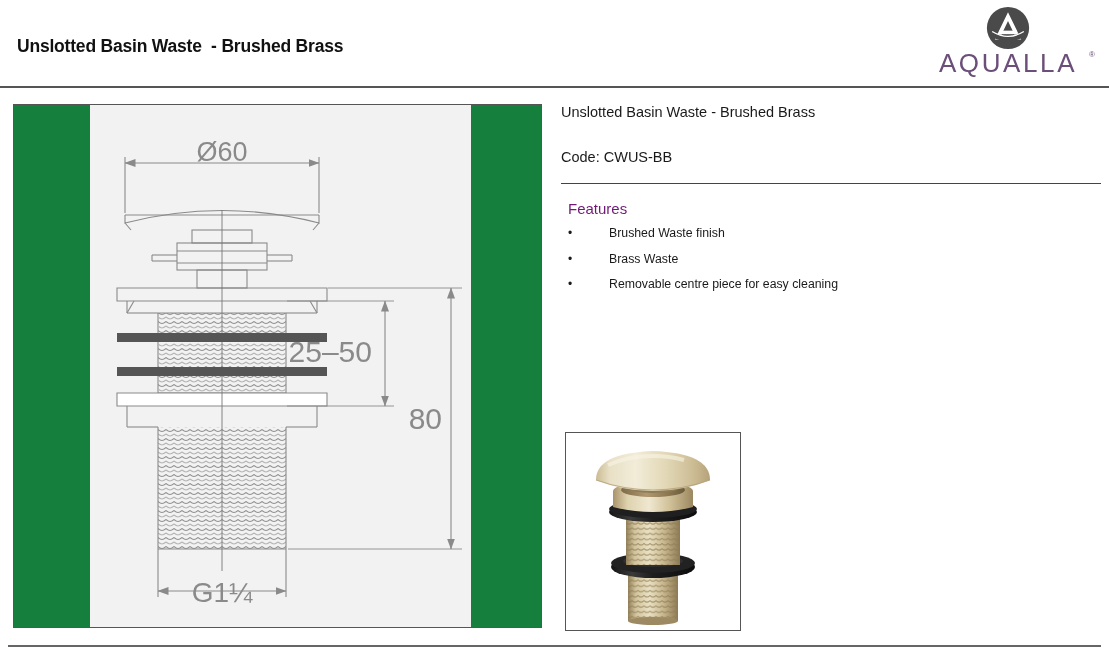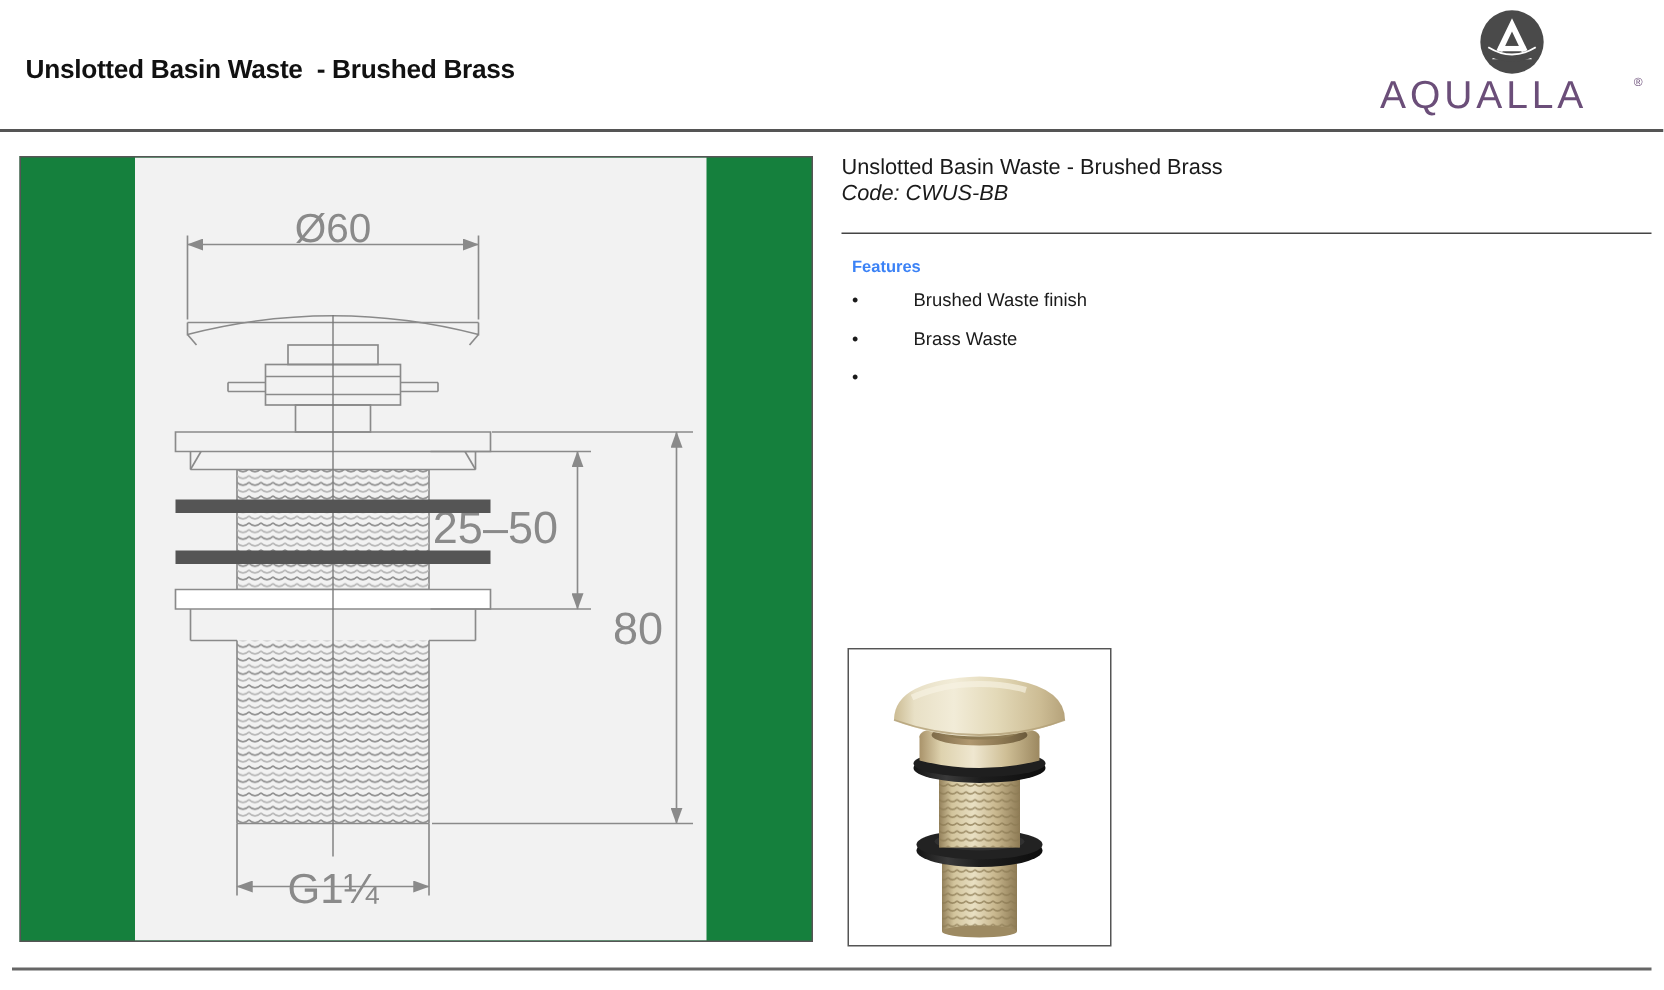--- a/index.html
+++ b/index.html
@@ -47,20 +47,21 @@
     left: 66px;
     top: 0px;
     width: 44px;
     height: 44px;
   }
   #brand-wordmark {
     position: absolute;
     left: 0px;
     top: 42px;
     width: 176px;
+    text-align: center;
     font-size: 26px;
     letter-spacing: 2.6px;
     color: #6b4e79;
     font-family: "Liberation Sans", sans-serif;
     white-space: nowrap;
   }
   #brand-tm {
     position: absolute;
     right: 1px;
     top: 44px;
@@ -110,38 +111,37 @@
     left: 561px;
     top: 104px;
     width: 540px;
   }
   #product-name {
     font-size: 14.5px;
     color: #1a1a1a;
     line-height: 1.2;
   }
   #product-code {
-    margin-top: 0;
+    margin-top: 28px;
     font-size: 14.5px;
     color: #1a1a1a;
     line-height: 1.2;
-    font-style: italic;
   }
   #info-divider {
     margin-top: 16px;
     width: 540px;
     height: 1.5px;
     background: #444444;
   }
   #features-heading {
     margin-top: 16px;
     margin-left: 7px;
-    font-size: 11px;
-    font-weight: bold;
-    color: #3b82f6;
+    font-size: 15px;
+    font-weight: normal;
+    color: #701a75;
   }
   #features-list {
     margin: 10px 0 0 0;
     padding: 0;
     list-style: none;
   }
   #features-list li {
     position: relative;
     padding-left: 48px;
     font-size: 12.3px;
@@ -319,20 +319,21 @@
     <li>
       <span class="bullet">•</span>
       <span>Brushed Waste finish</span>
     </li>
     <li>
       <span class="bullet">•</span>
       <span>Brass Waste</span>
     </li>
     <li>
       <span class="bullet">•</span>
+      <span>Removable  centre piece for easy cleaning</span>
     </li>
   </ul>
 </div>
 
 <div id="product-photo-frame">
   <svg id="product-photo" viewBox="0 0 174 197">
     <defs>
       <linearGradient id="domeGrad" x1="0" y1="0" x2="1" y2="0">
         <stop offset="0%" stop-color="#cbbb92"></stop>
         <stop offset="12%" stop-color="#e8e0c6"></stop>

